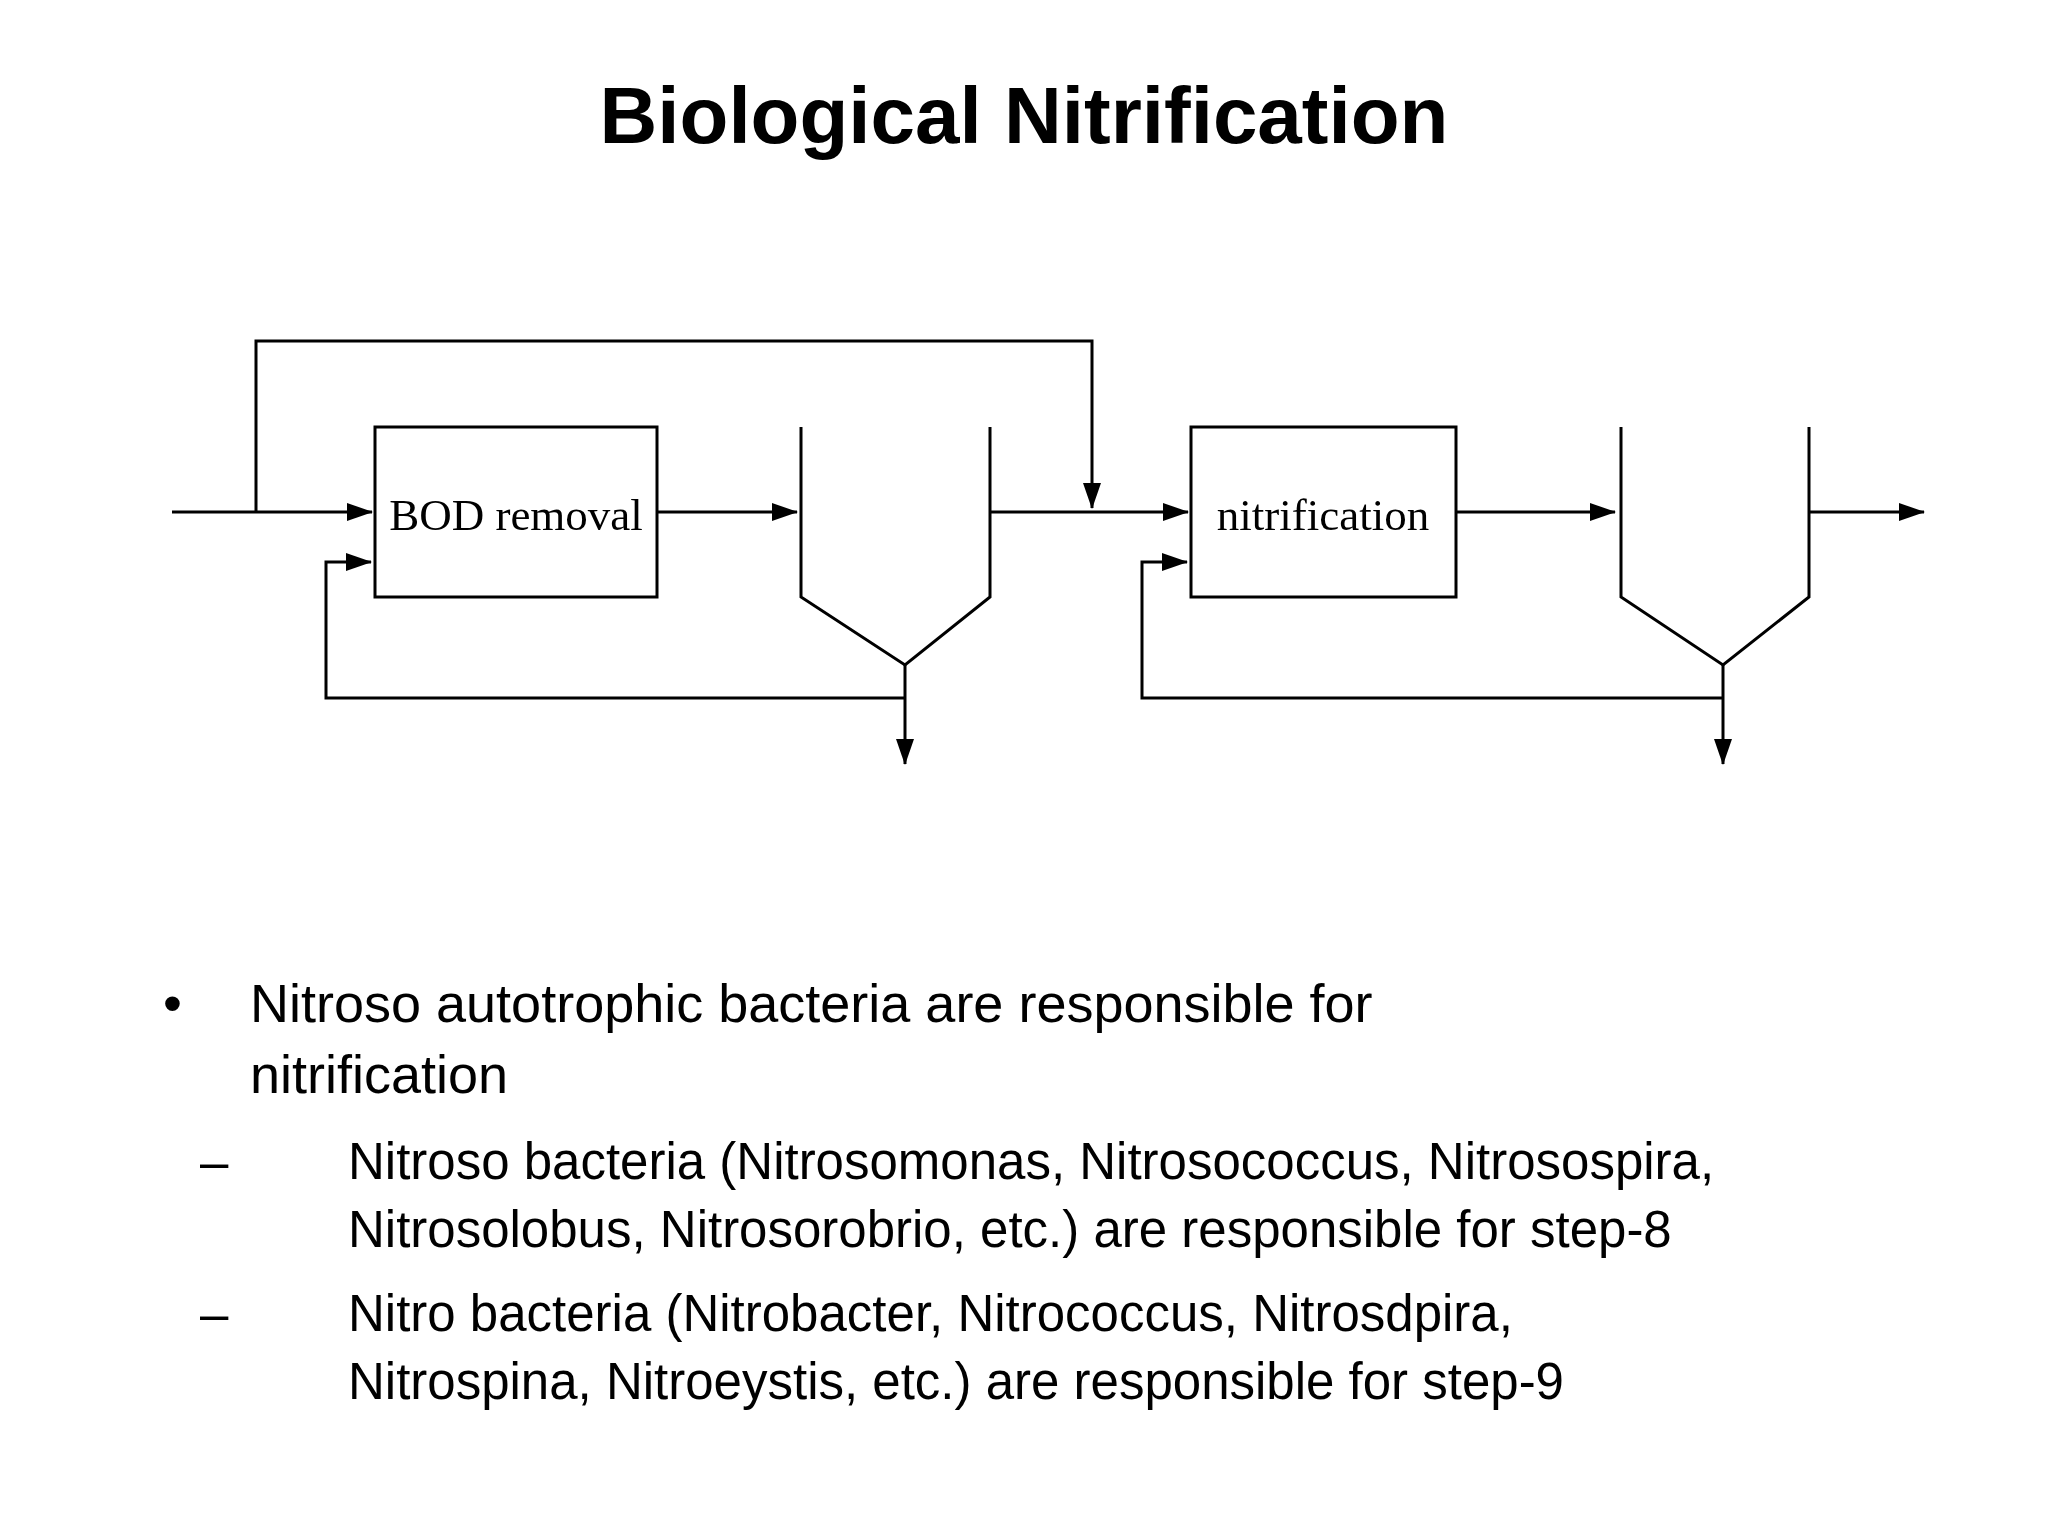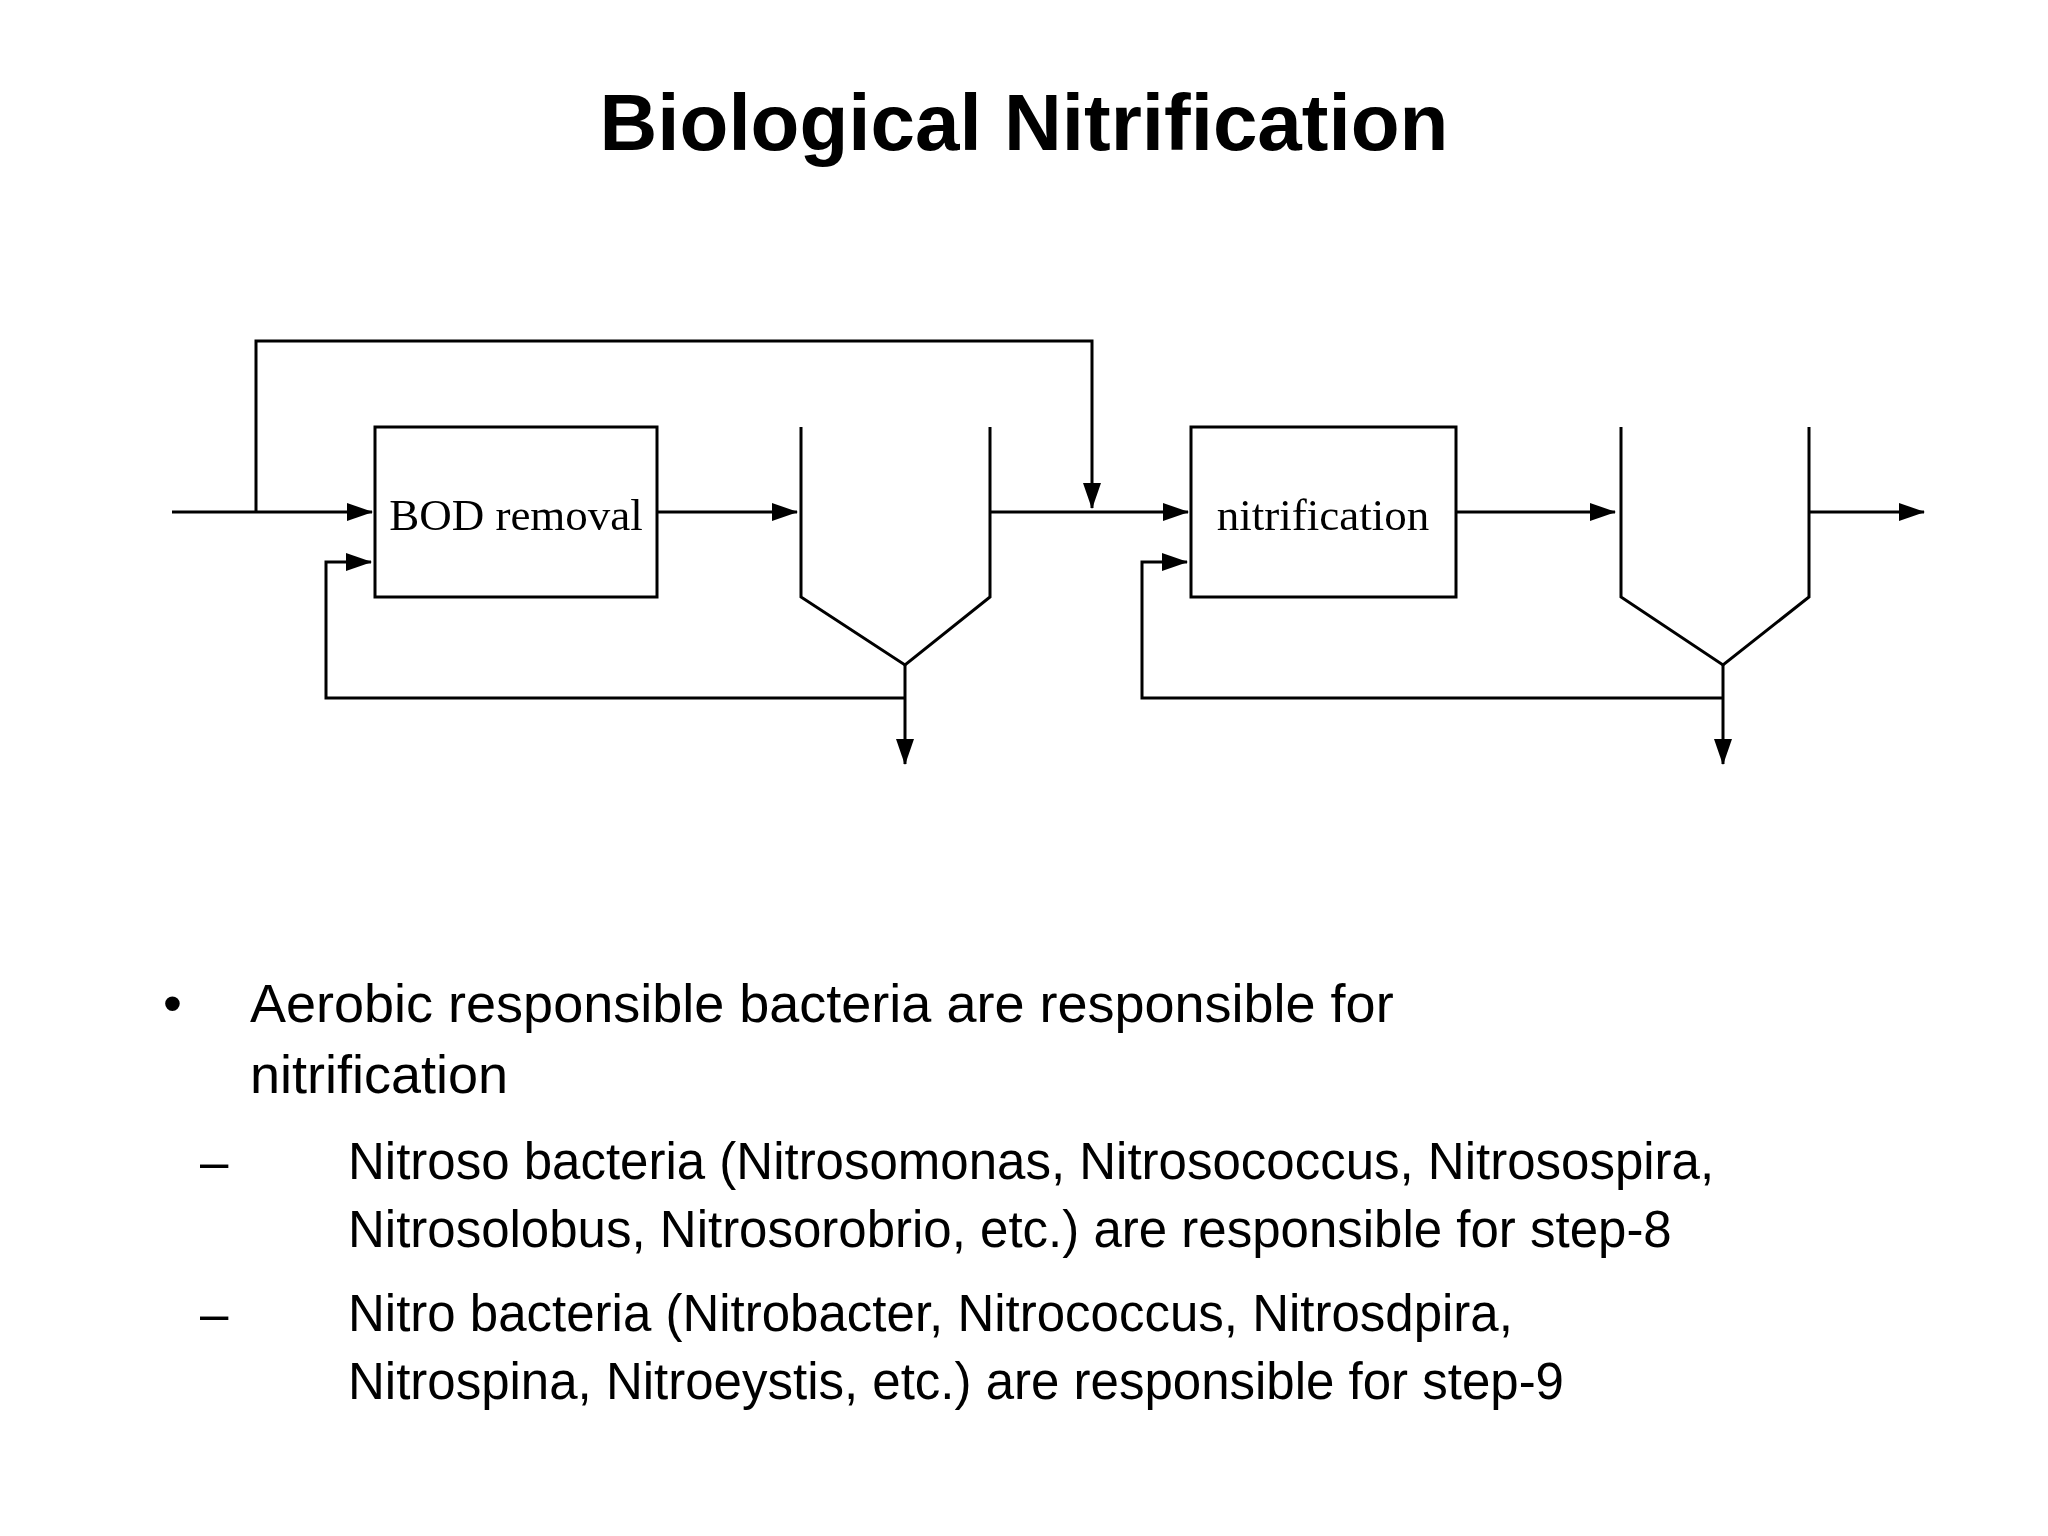--- a/index.html
+++ b/index.html
@@ -6,21 +6,21 @@
   body{
     width:2048px;height:1536px;
     background:#ffffff;
     position:relative;
     overflow:hidden;
     font-family:"Liberation Sans", sans-serif;
     color:#000;
   }
   .slide-title{
     position:absolute;
-    left:0;top:83px;width:2048px;
+    left:0;top:76px;width:2048px;
     text-align:center;
     font-family:"Liberation Sans", sans-serif;
     font-weight:bold;
     font-size:80px;
     line-height:1;
     color:#000;
     white-space:nowrap;
   }
   .diagram-svg{
     position:absolute;
@@ -91,21 +91,21 @@
   <path class="flow-line" d="M1621,427 V597 L1723,665 L1809,597 V427"></path>
 
   <path class="flow-line" d="M1809,512 H1924" marker-end="url(#arrow)"></path>
 
   <path class="flow-line" d="M1723,665 V764" marker-end="url(#arrow)"></path>
 
   <path class="flow-line" d="M1723,698 H1142 V562 H1187" marker-end="url(#arrow)"></path>
 </svg>
 
 <div class="bullet-marker lvl1 b1-marker">•</div>
-<div class="bullet-text lvl1 b1-text">Aerobic responsible bacteria are responsible for
+<div class="bullet-text lvl1 b1-text">Nitroso autotrophic bacteria are responsible for
 nitrification</div>
 
 <div class="bullet-marker lvl2 b2-marker">–</div>
 <div class="bullet-text lvl2 b2-text">Nitroso bacteria (Nitrosomonas, Nitrosococcus, Nitrosospira,
 Nitrosolobus, Nitrosorobrio, etc.) are responsible for step-8</div>
 
 <div class="bullet-marker lvl2 b3-marker">–</div>
 <div class="bullet-text lvl2 b3-text">Nitro bacteria (Nitrobacter, Nitrococcus, Nitrosdpira,
 Nitrospina, Nitroeystis, etc.) are responsible for step-9</div>
 

